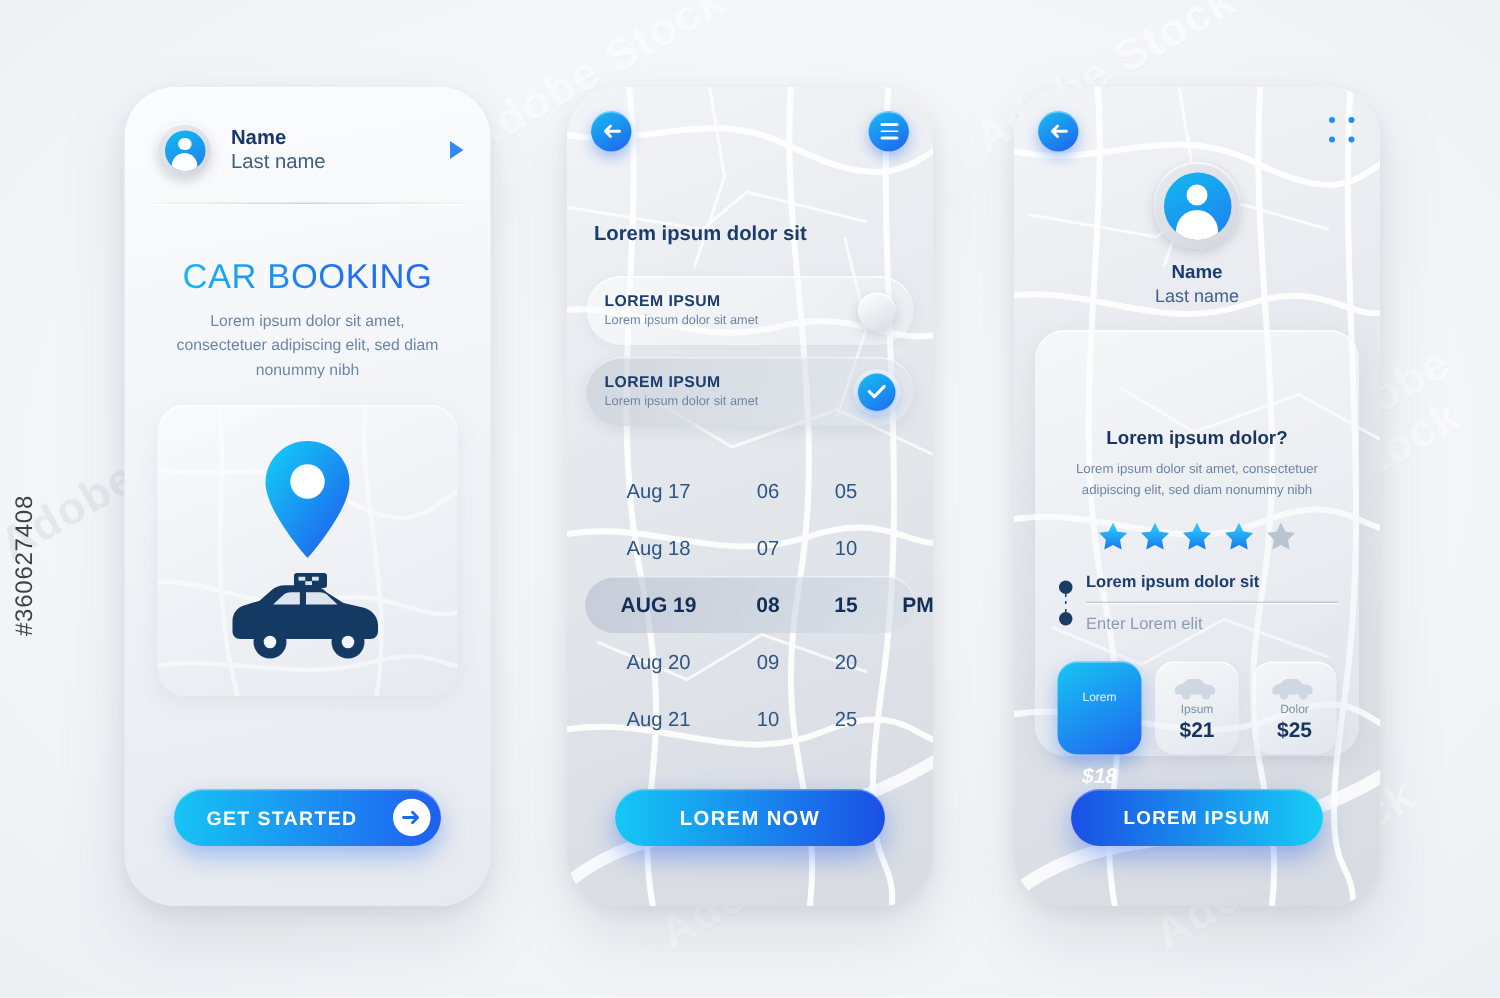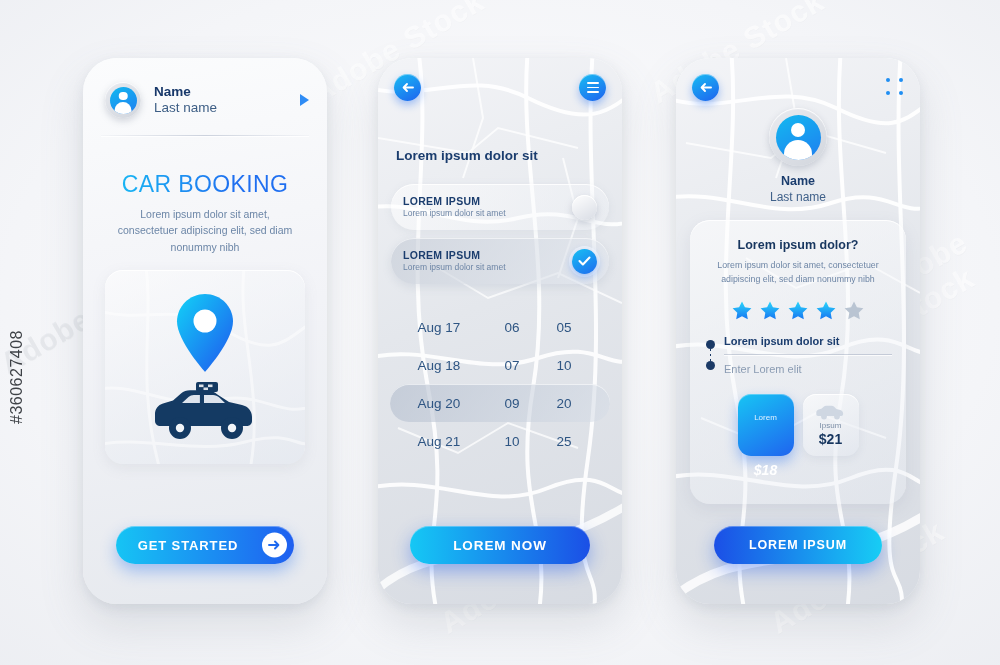--- a/index.html
+++ b/index.html
@@ -243,21 +243,21 @@
   .s3-n1 { font-size: 12.5px; font-weight: 700; color: #1b3d6e; }
   .s3-n2 { font-size: 12px; color: #40618a; }
 
   .s3-card {
     position: absolute; left: 14px; top: 162px; width: 216px; height: 284px;
     border-radius: 20px;
     background: linear-gradient(155deg, rgba(255,255,255,.55), rgba(232,236,243,.42));
     box-shadow: inset 0 1px 0 rgba(255,255,255,.9), 0 5px 16px rgba(125,138,162,.14);
     padding: 18px 14px 0;
   }
-  .s3-q { text-align: center; font-size: 12.5px; font-weight: 700; color: #17365f; }
+  .s3-q { text-align: center; font-size: 12.5px; font-weight: 700; color: #17365f; margin-top: 47px; }
   .s3-p { text-align: center; font-size: 8.8px; line-height: 1.6; color: #6d85a5; margin-top: 6px; }
   .stars { display: flex; justify-content: center; gap: 6px; margin-top: 14px; }
 
   .field-list { margin-top: 14px; position: relative; padding-left: 20px; }
   .field-dots {
     position: absolute; left: 2px; top: 5px; bottom: 12px; width: 9px;
     display: flex; flex-direction: column; align-items: center; justify-content: space-between;
   }
   .fdot { width: 9px; height: 9px; border-radius: 50%; background: #1b3a66; }
   .fline { flex: 1 1 auto; width: 1.5px; background: repeating-linear-gradient(#1b3a66 0 2px, transparent 2px 5px); }
@@ -441,20 +441,26 @@
         <span>06</span>
         <span>05</span>
         <span></span>
       </div>
       <div class="prow">
         <span>Aug 18</span>
         <span>07</span>
         <span>10</span>
         <span></span>
       </div>
+      <div class="prow active">
+        <span>AUG 19</span>
+        <span>08</span>
+        <span>15</span>
+        <span>PM</span>
+      </div>
       <div class="prow">
         <span>Aug 20</span>
         <span>09</span>
         <span>20</span>
         <span></span>
       </div>
       <div class="prow">
         <span>Aug 21</span>
         <span>10</span>
         <span>25</span>
@@ -567,20 +573,29 @@
         </div>
         <div class="ccard">
           <svg width="30" height="16" viewBox="0 0 30 16">
             <path d="M2 12c-1 0-1.7-.8-1.7-1.7V8.6c0-1.4.9-2.6 2.3-3l2.8-.8 2.3-2C8.4 2 9.3 1.7 10.2 1.7h5.2c1.1 0 2.2.4 3 1.2L20.3 5l3.9.9c1.7.4 2.9 1.7 2.9 3.4v1c0 1-.8 1.7-1.7 1.7H2z" fill="#cfd7e2"></path>
             <circle cx="8" cy="12.5" r="2.9" fill="#cfd7e2"></circle>
               <circle cx="21" cy="12.5" r="2.9" fill="#cfd7e2"></circle>
           </svg>
           <div class="cname">Ipsum</div>
           <div class="cprice">$21</div>
         </div>
+        <div class="ccard">
+          <svg width="30" height="16" viewBox="0 0 30 16">
+            <path d="M2 12c-1 0-1.7-.8-1.7-1.7V8.6c0-1.4.9-2.6 2.3-3l2.8-.8 2.3-2C8.4 2 9.3 1.7 10.2 1.7h5.2c1.1 0 2.2.4 3 1.2L20.3 5l3.9.9c1.7.4 2.9 1.7 2.9 3.4v1c0 1-.8 1.7-1.7 1.7H2z" fill="#cfd7e2"></path>
+            <circle cx="8" cy="12.5" r="2.9" fill="#cfd7e2"></circle>
+              <circle cx="21" cy="12.5" r="2.9" fill="#cfd7e2"></circle>
+          </svg>
+          <div class="cname">Dolor</div>
+          <div class="cprice">$25</div>
+        </div>
       </div>
     </div>
 
     <button class="btn-pill" id="btn-lorem-ipsum">
       <span>LOREM IPSUM</span>
     </button>
   </div>
 </div>
 
 </body></html>

